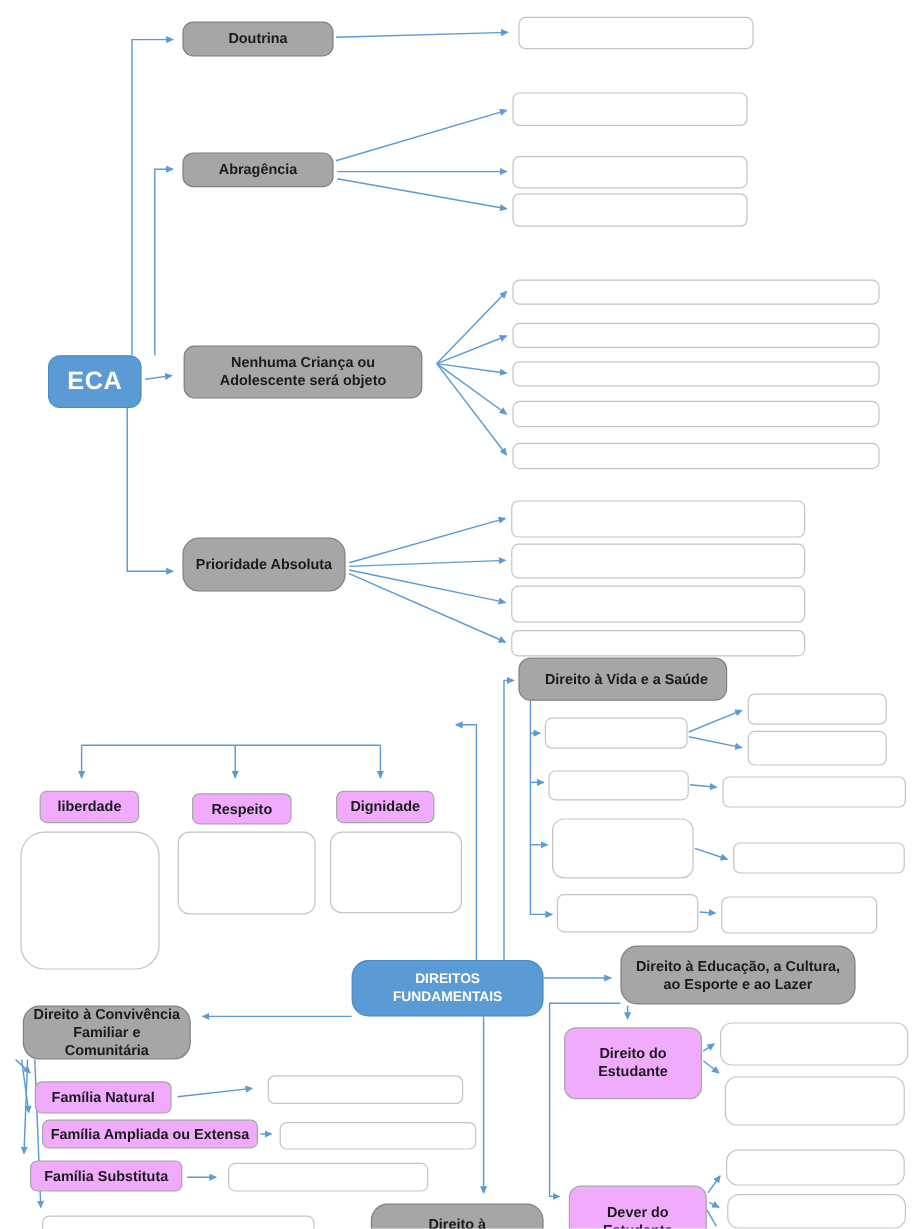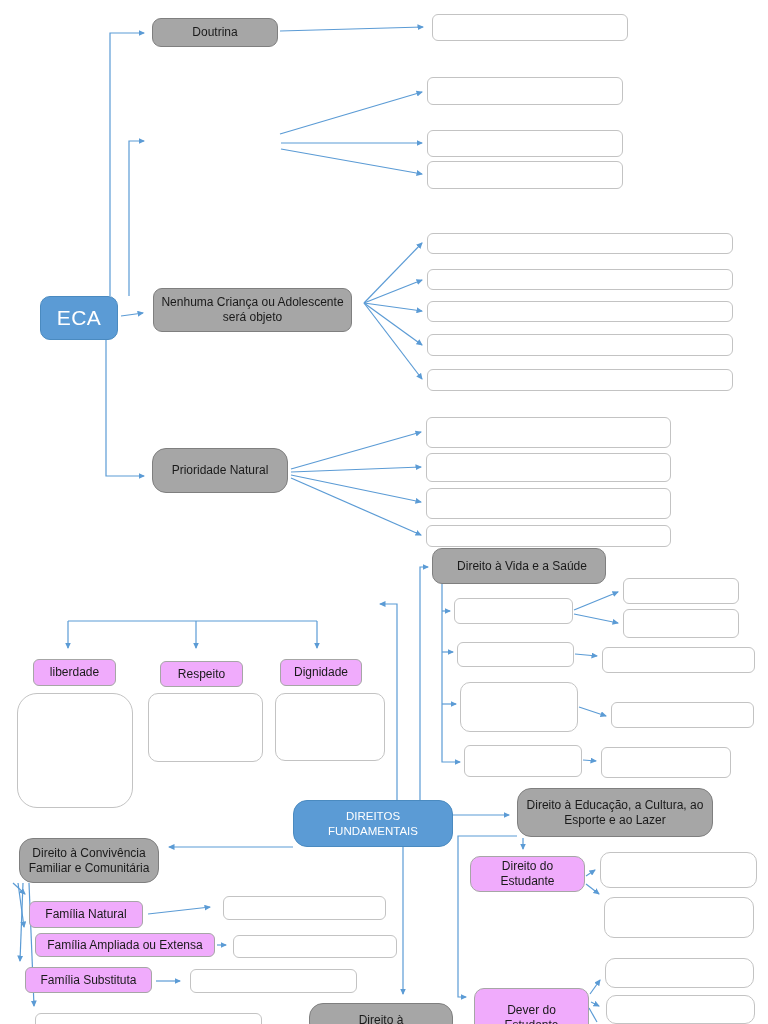--- a/index.html
+++ b/index.html
@@ -1,20 +1,20 @@
 <!DOCTYPE html>
 <html><head>
 <meta charset="utf-8">
 <style>
   html,body{margin:0;padding:0;background:#ffffff;}
   #page{position:relative;width:768px;height:1024px;overflow:hidden;background:#ffffff;
         font-family:"Liberation Sans", sans-serif;}
   #connectors{position:absolute;left:0;top:0;z-index:1;}
   .node{position:absolute;z-index:2;box-sizing:border-box;display:flex;align-items:center;
-        justify-content:center;text-align:center;font-weight:normal;color:#1a1a1a;line-height:1.25;}
+        justify-content:center;text-align:center;font-weight:bold;color:#1a1a1a;line-height:1.25;}
   .gray{background:#a6a6a6;border:1.6px solid #7f7f7f;border-radius:9px;font-size:12px;padding:2px 6px;}
   .blue{background:#5b9bd5;border:1.6px solid #4a8ac0;border-radius:10px;color:#ffffff;}
   .label{background:#f0abfc;border:1.4px solid #a6a6a6;border-radius:6px;font-size:12px;padding:1px 4px;}
   .empty{position:absolute;z-index:2;box-sizing:border-box;background:#ffffff;
          border:1.3px solid #c3c3c3;border-radius:6px;}
   .r10{border-radius:10px;padding-left:12px;}
   .r14{border-radius:14px;}
   .r20{border-radius:20px;}
   .eca-text{font-size:21px;letter-spacing:.5px;}
   .df-text{font-size:11.5px;}
@@ -92,43 +92,44 @@
       <path d="M148,914 L210,907" marker-end="url(#ah)"></path>
       <path d="M217,945 L226,945" marker-end="url(#ah)"></path>
       <path d="M156,981 L180,981" marker-end="url(#ah)"></path>
     </g>
   </svg>
 
   <div class="node blue eca-text" style="left:40px;top:296px;width:78px;height:44px;">ECA</div>
 
   <div class="node gray" style="left:152px;top:18px;width:126px;height:29px;">Doutrina</div>
 
+  <div class="node gray" style="left:152px;top:127px;width:126px;height:29px;">Abragência</div>
 
   <div class="node gray" style="left:153px;top:288px;width:199px;height:44px;">Nenhuma Criança ou Adolescente será objeto</div>
 
-  <div class="node gray r14" style="left:152px;top:448px;width:136px;height:45px;">Prioridade Natural</div>
+  <div class="node gray r14" style="left:152px;top:448px;width:136px;height:45px;">Prioridade Absoluta</div>
 
   <div class="node gray r10" style="left:432px;top:548px;width:174px;height:36px;">Direito à Vida e a Saúde</div>
 
 
   <div class="node label" style="left:33px;top:659px;width:83px;height:27px;">liberdade</div>
   <div class="node label" style="left:160px;top:661px;width:83px;height:26px;">Respeito</div>
   <div class="node label" style="left:280px;top:659px;width:82px;height:27px;">Dignidade</div>
 
   <div class="node blue df-text r14" style="left:293px;top:800px;width:160px;height:47px;padding:0 44px;">DIREITOS FUNDAMENTAIS</div>
 
   <div class="node gray r14" style="left:517px;top:788px;width:196px;height:49px;">Direito à Educação, a Cultura, ao Esporte e ao Lazer</div>
 
   <div class="node gray r14" style="left:7px;top:838px;width:140px;height:45px;margin-left:12px;">Direito à Convivência Familiar e Comunitária</div>
 
   <div class="node label" style="left:29px;top:901px;width:114px;height:27px;">Família Natural</div>
   <div class="node label" style="left:35px;top:933px;width:180px;height:24px;">Família Ampliada ou Extensa</div>
   <div class="node label" style="left:25px;top:967px;width:127px;height:26px;">Família Substituta</div>
 
-  <div class="node label r10" style="left:470px;top:856px;width:115px;height:36px;padding:0 23px;">Direito do Estudante</div>
+  <div class="node label r10" style="left:470px;top:856px;width:115px;height:60px;padding:0 23px;">Direito do Estudante</div>
   <div class="node label r10" style="left:474px;top:975px;width:115px;height:59px;padding:0 14px;margin-top:13px;">Dever do Estudante</div>
 
   <div class="node gray r14" style="left:309px;top:1003px;width:144px;height:34px;">Direito à</div>
 
   <div class="empty" style="left:432px;top:14px;width:196px;height:27px;"></div>
   <div class="empty" style="left:427px;top:77px;width:196px;height:28px;"></div>
   <div class="empty" style="left:427px;top:130px;width:196px;height:27px;"></div>
   <div class="empty" style="left:427px;top:161px;width:196px;height:28px;"></div>
 
   <div class="empty" style="left:427px;top:233px;width:306px;height:21px;"></div>

